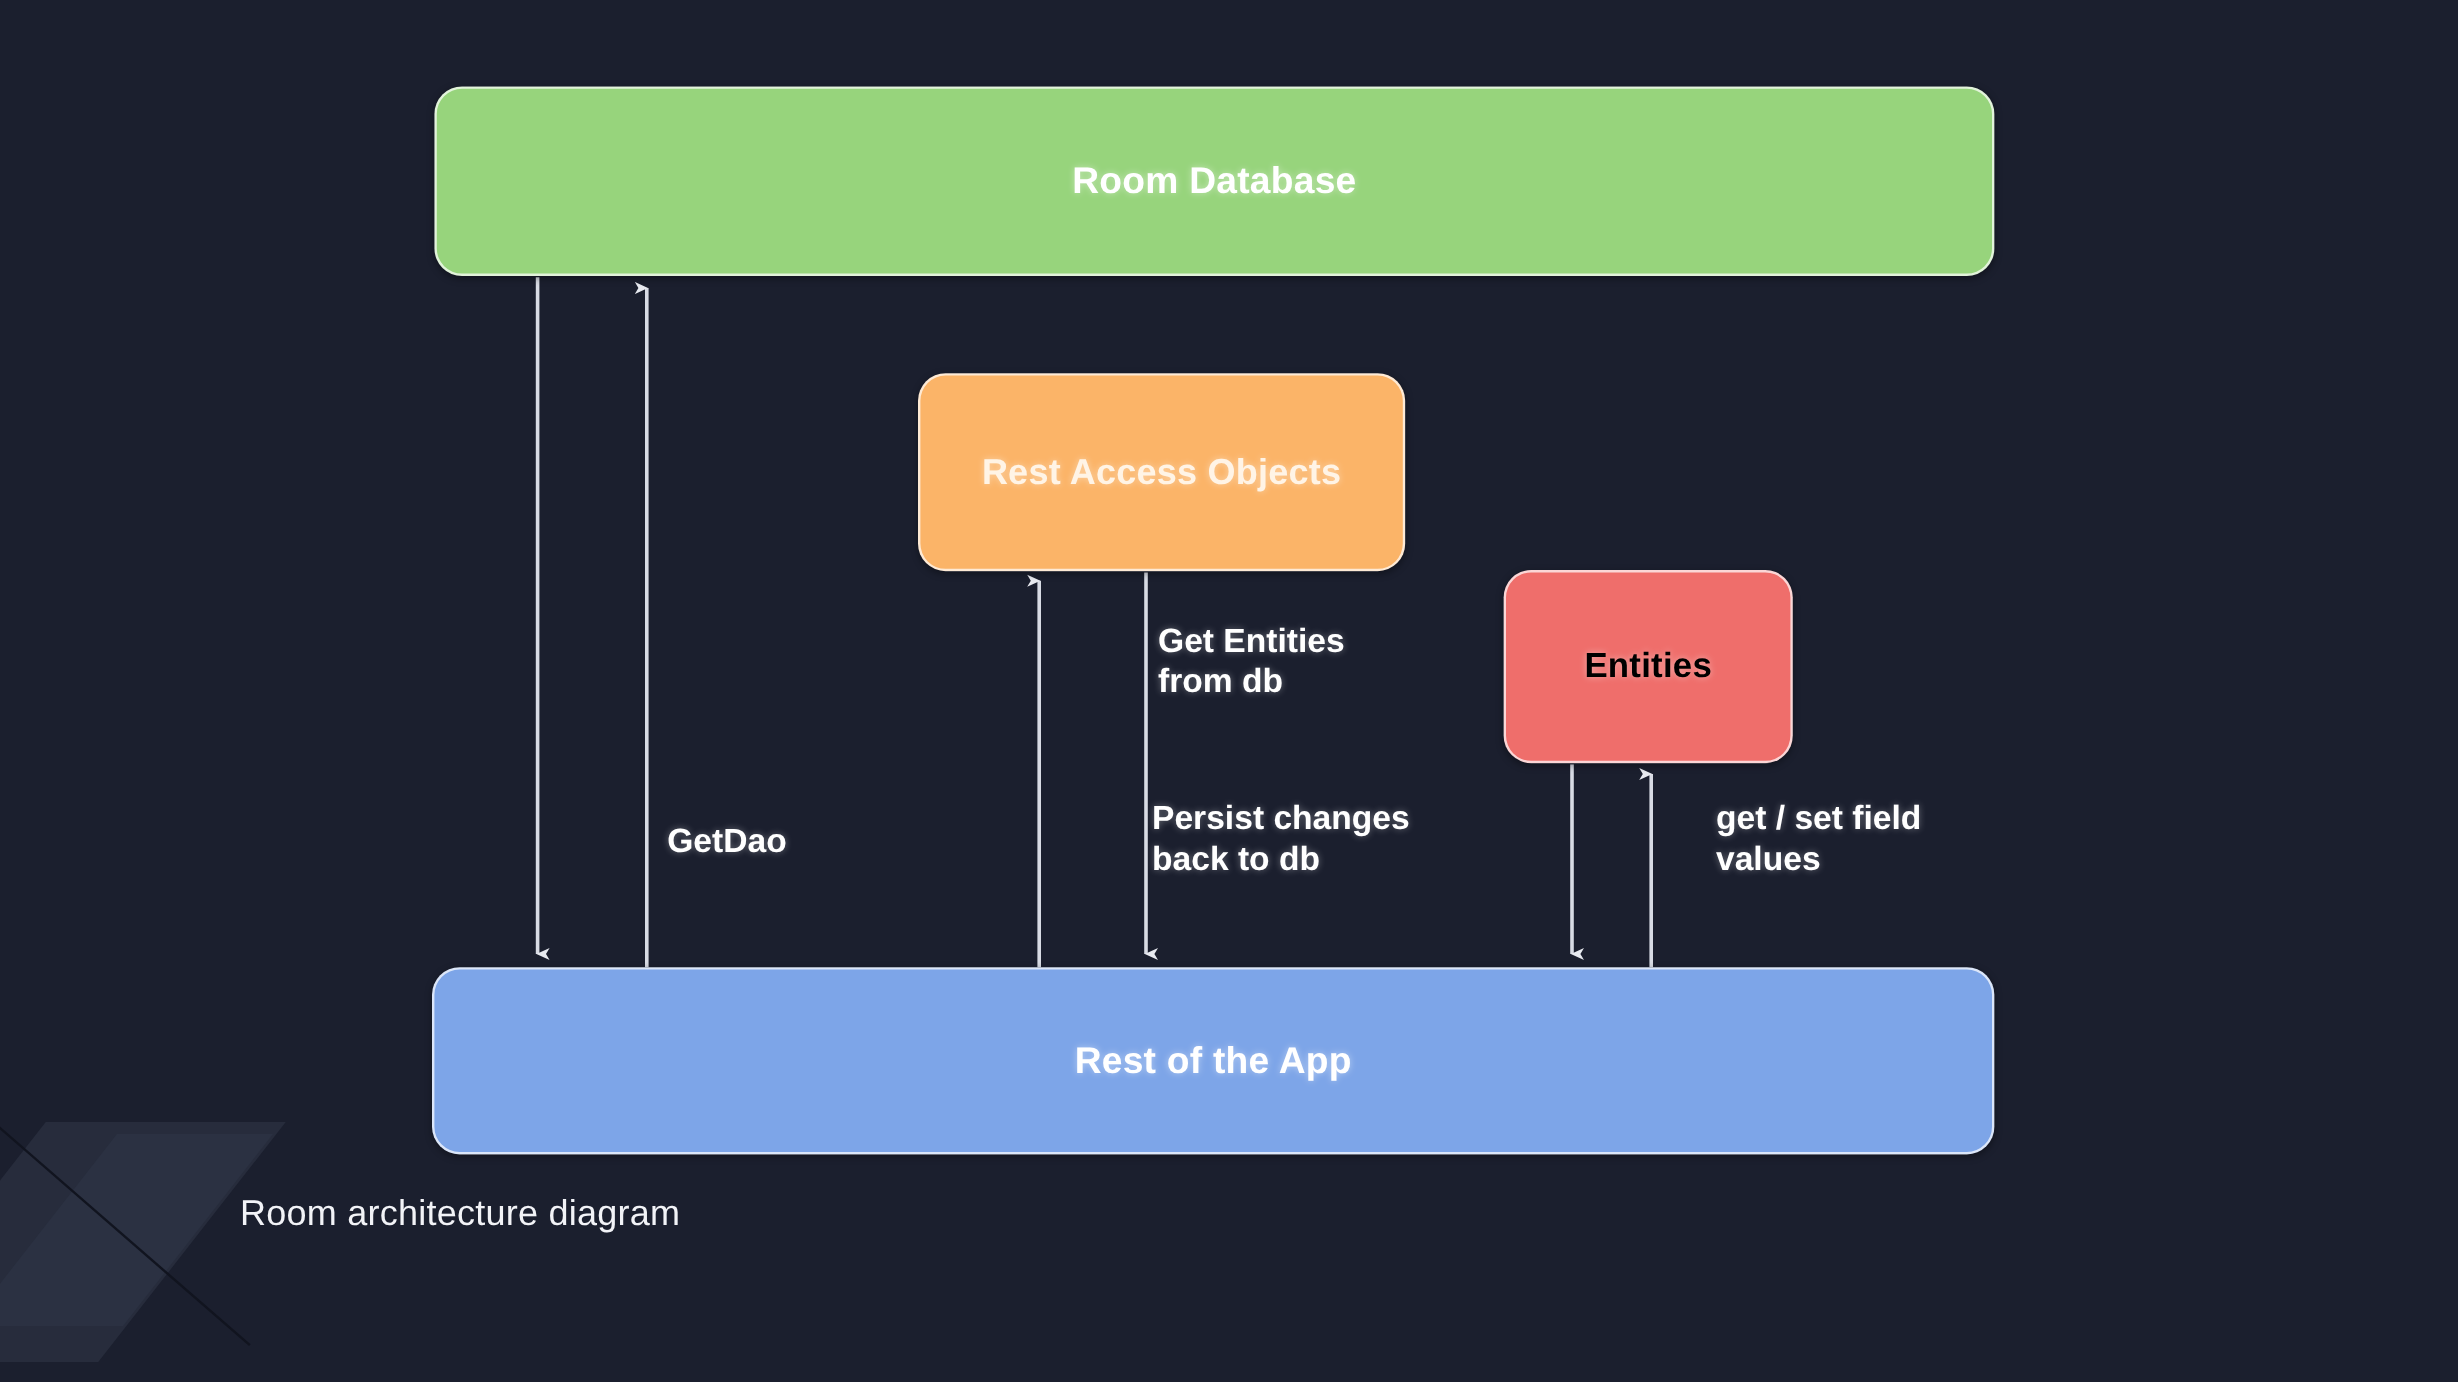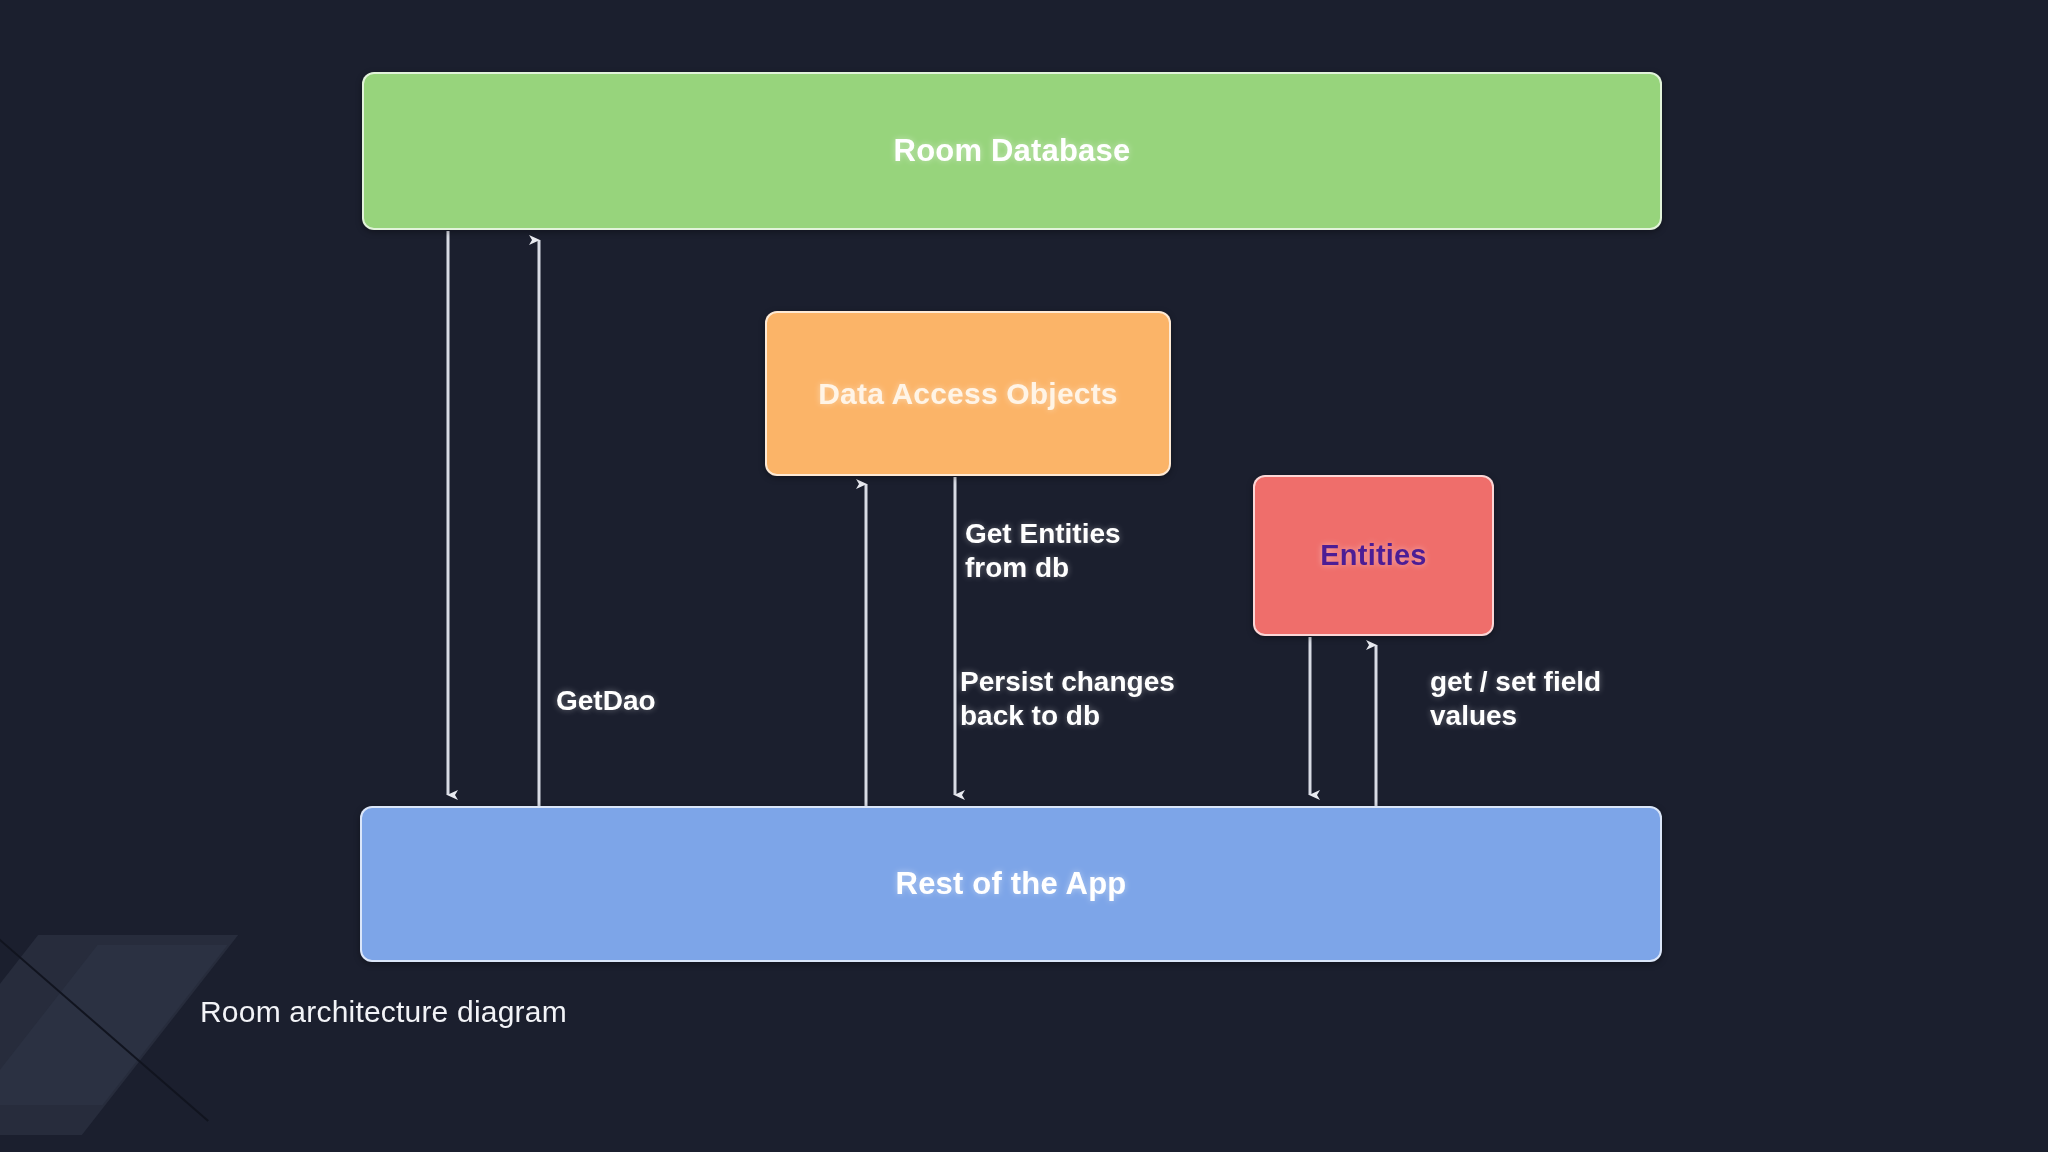--- a/index.html
+++ b/index.html
@@ -37,21 +37,21 @@
     left: -10px; top: 930px;
     width: 290px; height: 2px;
     background: #11141f;
     transform: rotate(41deg);
     transform-origin: left top;
   }
 
   
   .node {
     position: absolute;
-    border-radius: 12px;
+    border-radius: 23px;
     border: 2px solid rgba(255,255,255,0.72);
     box-sizing: border-box;
     display: flex;
     align-items: center;
     justify-content: center;
     box-shadow: 0 2px 6px rgba(0,0,0,0.35);
   }
   .node-label {
     color: #ffffff;
     font-weight: bold;
@@ -72,21 +72,21 @@
     width: 406px; height: 165px;
     background: #fbb468;
   }
   #node-dao .node-label { font-size: 30px; color: #fff4e6; }
 
   #node-entities {
     left: 1253px; top: 475px;
     width: 241px; height: 161px;
     background: #ef6e6b;
   }
-  #node-entities .node-label { font-size: 29px; color: #4c1d95; }
+  #node-entities .node-label { font-size: 29px; color: #000000; }
 
   #node-rest-of-app {
     left: 360px; top: 806px;
     width: 1302px; height: 156px;
     background: #7da5e8;
   }
   #node-rest-of-app .node-label { font-size: 31px; }
 
   
   #edges {
@@ -170,21 +170,21 @@
     <line x1="1310" y1="637" x2="1310" y2="795" stroke="#d8dbe4" stroke-width="3" marker-end="url(#arrowdown)"></line>
 
     <line x1="1376" y1="806" x2="1376" y2="645" stroke="#d8dbe4" stroke-width="3" marker-end="url(#arrowup)"></line>
   </svg>
 
   <div class="node" id="node-room-database">
     <span class="node-label">Room Database</span>
   </div>
 
   <div class="node" id="node-dao">
-    <span class="node-label">Data Access Objects</span>
+    <span class="node-label">Rest Access Objects</span>
   </div>
 
   <div class="node" id="node-entities">
     <span class="node-label">Entities</span>
   </div>
 
   <div class="node" id="node-rest-of-app">
     <span class="node-label">Rest of the App</span>
   </div>
 

